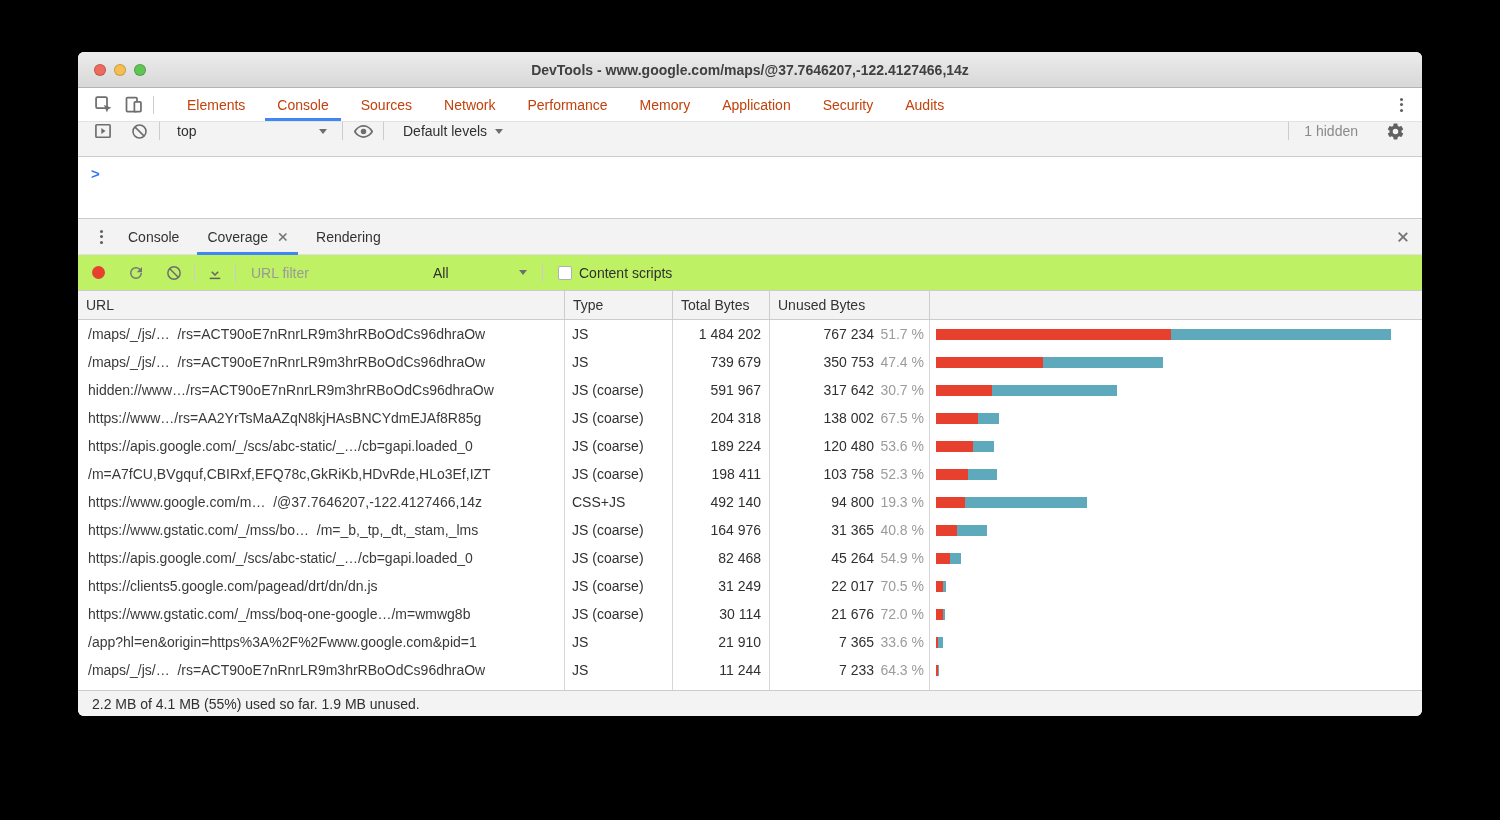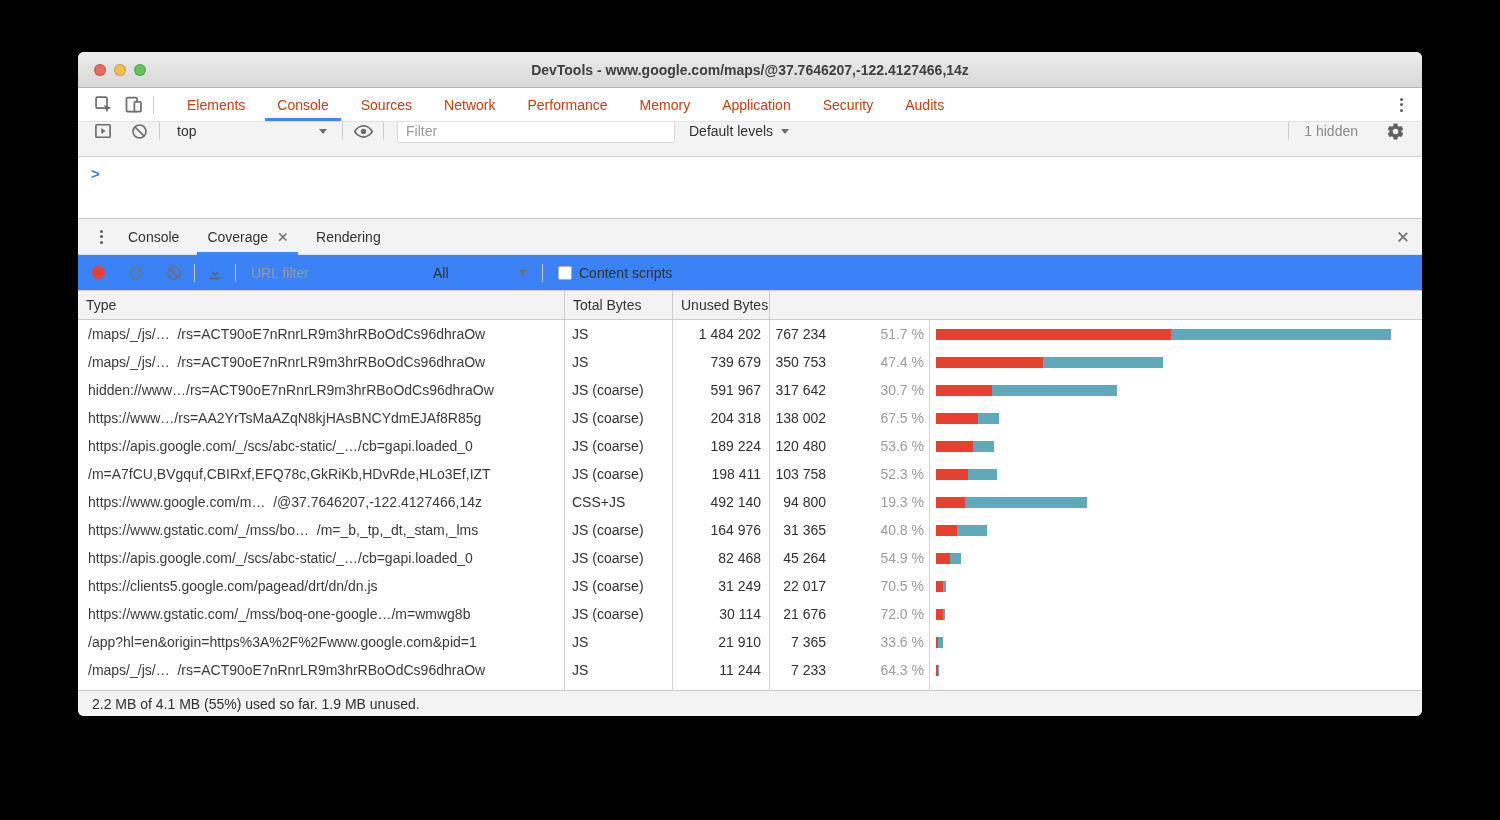--- a/index.html
+++ b/index.html
@@ -89,21 +89,21 @@
   .close-x { position: relative; width: 12px; height: 12px; display: inline-block; cursor: pointer; }
   .close-x::before, .close-x::after {
     content: ""; position: absolute; left: 5.5px; top: 0; width: 1.6px; height: 12px; background: #757575;
   }
   .close-x::before { transform: rotate(45deg); }
   .close-x::after { transform: rotate(-45deg); }
   .drawer-close { align-self: center; margin: 0 14px 0 auto; }
 
   
   .cov-toolbar {
-    height: 36px; flex: 0 0 36px; background: #3b82f6; border-bottom: 1px solid #ccc;
+    height: 36px; flex: 0 0 36px; background: #bef264; border-bottom: 1px solid #ccc;
     display: flex; align-items: center; padding-left: 12px;
   }
   .record-dot { width: 13px; height: 13px; border-radius: 50%; background: var(--record, #e8402e); margin: 0 8px 0 2px; cursor: pointer; }
   .url-filter {
     border: none; background: transparent; font: inherit; color: #303030;
     width: 160px; margin-left: 10px; outline: none;
   }
   .url-filter::placeholder { color: #999; }
   .type-select {
     width: 104px; display: flex; align-items: center; justify-content: space-between;
@@ -120,21 +120,21 @@
   .th { height: 100%; display: flex; align-items: center; padding-left: 8px; border-right: 1px solid #ccc; color: #333; cursor: pointer; }
   .th:last-child { border-right: none; }
   .tbody { flex: 1; background: #fff; overflow: hidden; display: flex; flex-direction: column; }
   .tr { height: 28px; flex: 0 0 28px; display: grid; grid-template-columns: var(--cols); align-items: center; cursor: default; }
   .td { height: 100%; display: flex; align-items: center; border-right: 1px solid #d6d6d6; overflow: hidden; }
   .td:last-child { border-right: none; }
   .td.url { padding-left: 10px; white-space: pre; color: #3a3a3a; }
   .td.type { padding-left: 7px; }
   .td.total { justify-content: flex-end; padding-right: 8px; }
   .td.unused { justify-content: flex-end; padding-right: 5px; }
-  .td.unused .pct { width: 50px; text-align: right; color: #9b9b9b; margin-left: 48px; }
+  .td.unused .pct { width: 50px; text-align: right; color: #9b9b9b; }
   .td.chart { padding-left: 6px; }
   .bar { height: 11px; display: flex; overflow: hidden; }
   .bar .seg-unused { background: var(--bar-red, #e8402e); height: 100%; }
   .bar .seg-used { background: var(--bar-teal, #5fa9bd); height: 100%; }
   .filler { flex: 1; display: grid; grid-template-columns: var(--cols); }
   .filler div { border-right: 1px solid #d6d6d6; }
   .filler div:last-child { border-right: none; }
 
   
   .statusbar {
@@ -213,21 +213,20 @@
         <span class="arrow-down"></span>
       </div>
       <span class="vsep"></span>
       <span class="iconbtn">
         <svg width="21" height="21" viewBox="0 0 24 24" fill="none" stroke="currentColor" stroke-width="2">
           <path d="M12 5.6C7.2 5.6 3.4 9.4 2.1 12c1.3 2.6 5.1 6.4 9.9 6.4s8.6-3.8 9.9-6.4C20.6 9.4 16.8 5.6 12 5.6z"></path>
           <circle cx="12" cy="12" r="3.1" fill="currentColor" stroke="none"></circle>
         </svg>
       </span>
       <span class="vsep"></span>
-      <input class="filter-input" type="text" placeholder="Filter" style="">
       <div class="levels">
         <span>Default levels</span>
         <span class="arrow-down"></span>
       </div>
       <div class="tabbar-spacer"></div>
       <span class="vsep"></span>
       <span class="muted hidden-count">1 hidden</span>
       <span class="iconbtn" style="color:#616161;margin-right:4px;">
         <svg width="19" height="19" viewBox="0 0 24 24" fill="currentColor">
           <path d="M19.43 12.98c.04-.32.07-.64.07-.98s-.03-.66-.07-.98l2.11-1.65a.5.5 0 00.12-.64l-2-3.46a.5.5 0 00-.61-.22l-2.49 1a7.03 7.03 0 00-1.69-.98l-.38-2.65A.49.49 0 0014 2h-4a.49.49 0 00-.49.42l-.38 2.65c-.61.25-1.17.59-1.69.98l-2.49-1a.5.5 0 00-.61.22l-2 3.46a.5.5 0 00.12.64l2.11 1.65c-.04.32-.07.65-.07.98s.03.66.07.98l-2.11 1.65a.5.5 0 00-.12.64l2 3.46c.14.24.42.34.61.22l2.49-1c.52.39 1.08.73 1.69.98l.38 2.65c.05.28.27.42.49.42h4c.22 0 .45-.14.49-.42l.38-2.65a7.03 7.03 0 001.69-.98l2.49 1c.23.09.47 0 .61-.22l2-3.46a.5.5 0 00-.12-.64l-2.11-1.65zM12 15.5a3.5 3.5 0 110-7 3.5 3.5 0 010 7z"></path>
@@ -287,20 +286,21 @@
       <div class="type-select">
         <span>All</span>
         <span class="arrow-down"></span>
       </div>
       <span class="vsep"></span>
       <span class="checkbox"></span>
       <span>Content scripts</span>
     </div>
 
     <div class="thead grid" id="table-head">
+        <div class="th">URL</div>
         <div class="th">Type</div>
         <div class="th">Total Bytes</div>
         <div class="th">Unused Bytes</div>
         <div class="th"></div>
       </div>
     <div class="tbody grid" id="table-body">
   <div class="tr">
     <div class="td url">/maps/_/js/…  /rs=ACT90oE7nRnrLR9m3hrRBoOdCs96dhraOw</div>
     <div class="td type">JS</div>
     <div class="td total">1 484 202</div>

